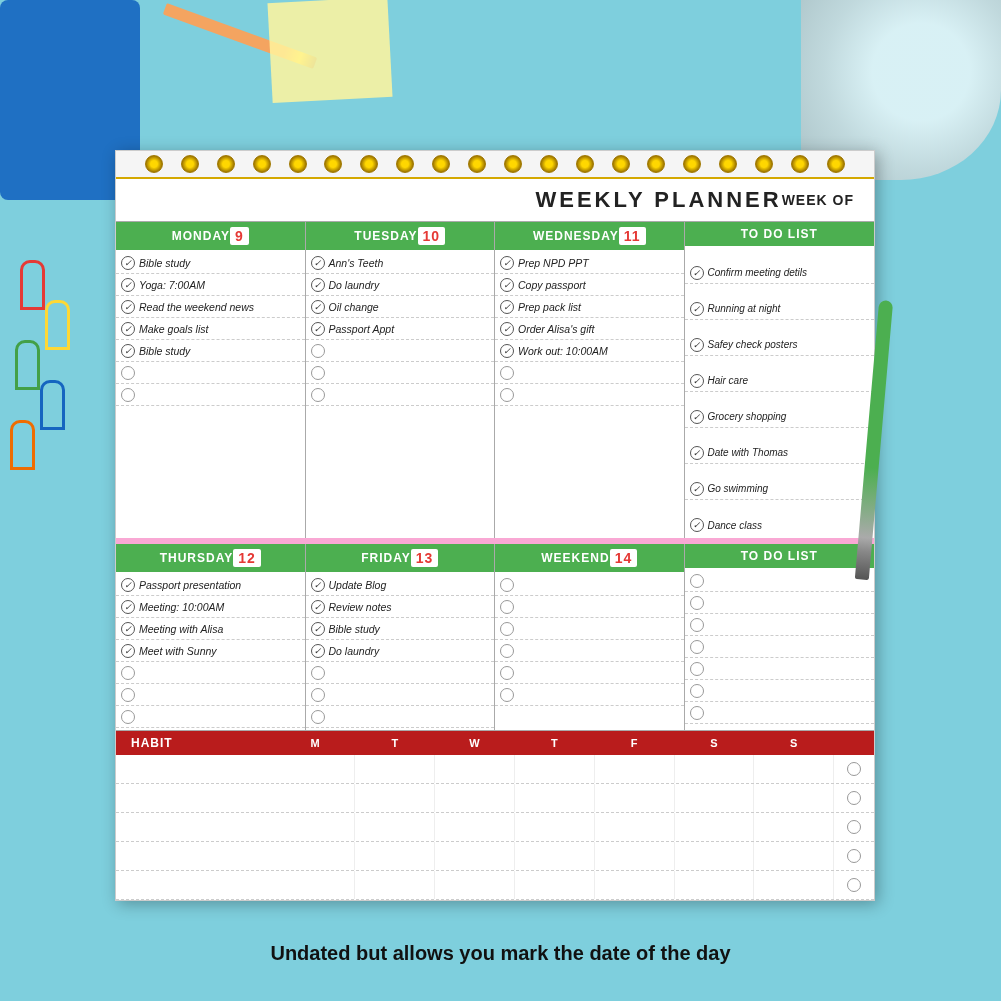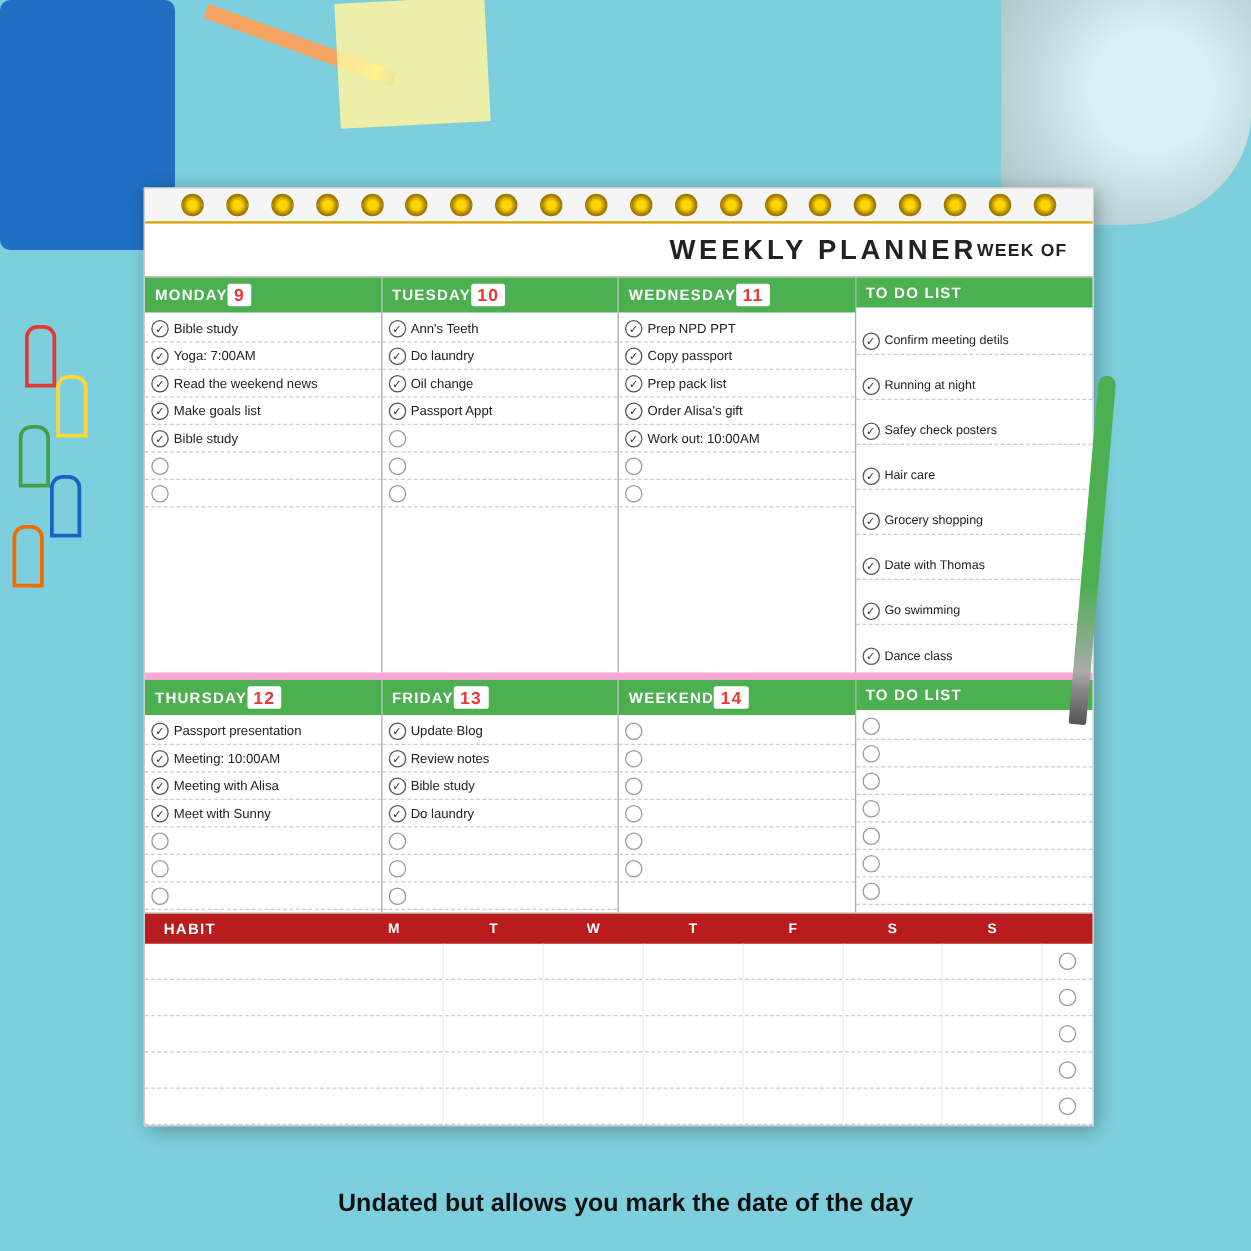--- a/index.html
+++ b/index.html
@@ -129,21 +129,21 @@
     }
     .day-col:last-child { border-right: none; }
 
     .day-header {
       background: #4caf50;
       color: white;
       font-weight: bold;
       font-size: 12px;
       padding: 5px 8px;
       display: flex;
-      justify-content: flex-start;
+      justify-content: center;
       align-items: center;
       letter-spacing: 1px;
     }
     .day-number {
       background: white;
       color: #e53935;
       font-weight: bold;
       font-size: 14px;
       padding: 1px 5px;
       border-radius: 2px;
@@ -154,20 +154,21 @@
     }
 
     .task-item {
       display: flex;
       align-items: center;
       padding: 2px 5px;
       border-bottom: 1px dashed #ccc;
       min-height: 22px;
       font-size: 10.5px;
       color: #222;
+      font-style: italic;
     }
     .task-item:last-child { border-bottom: none; }
 
     .check-circle {
       width: 14px; height: 14px;
       border: 1.5px solid #555;
       border-radius: 50%;
       margin-right: 4px;
       flex-shrink: 0;
       display: flex; align-items: center; justify-content: center;
@@ -242,21 +243,21 @@
       display: flex; align-items: center; justify-content: center;
       min-height: 28px;
     }
     .habit-todo-cell {
       display: flex; align-items: center; justify-content: center;
     }
 
     
     .bottom-caption {
       position: absolute;
-      bottom: 26px;
+      bottom: 36px;
       left: 0; right: 0;
       text-align: center;
       font-size: 20px;
       font-weight: bold;
       color: #111;
     }
 
     
     .clip {
       width: 25px; height: 50px;

